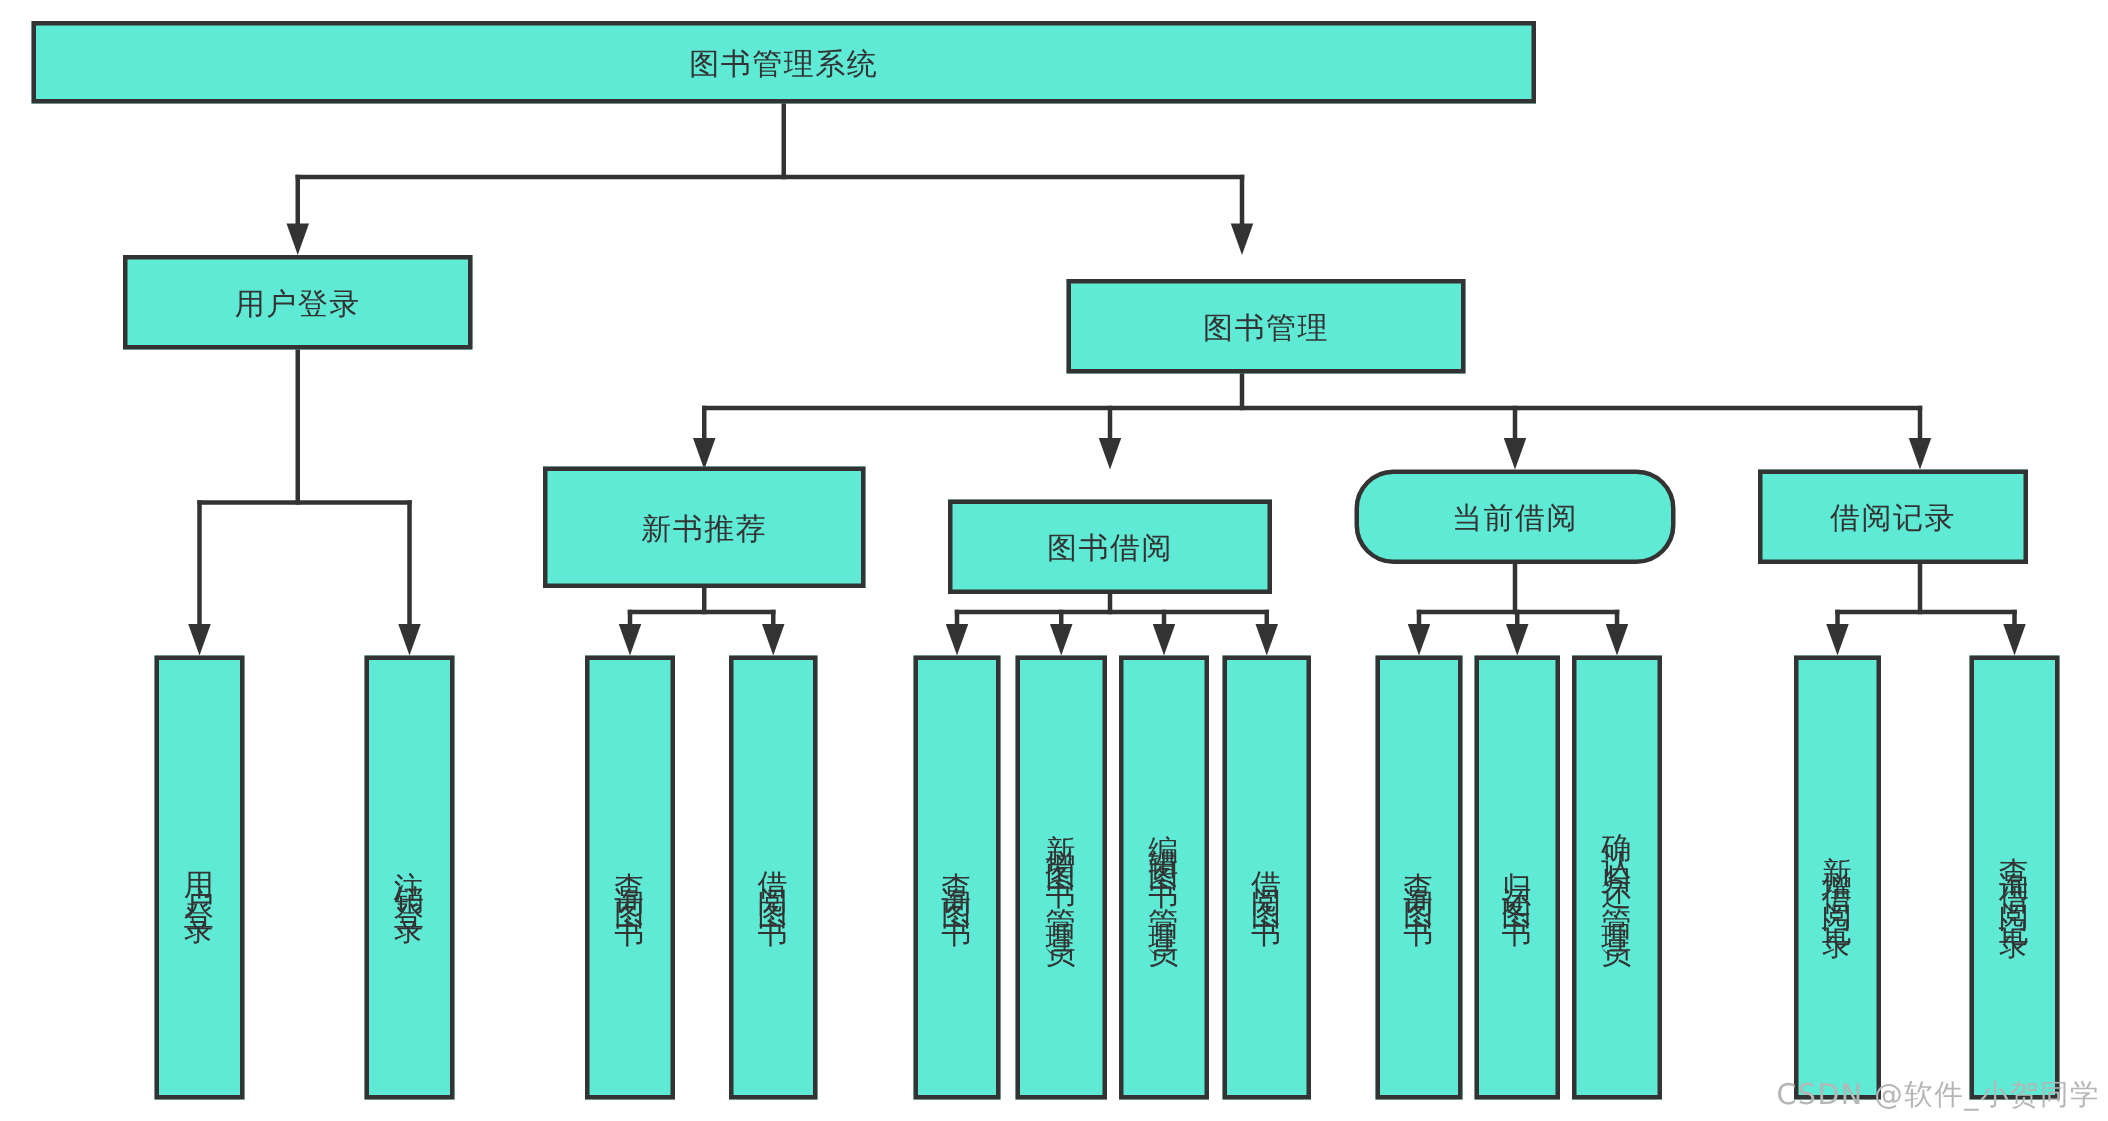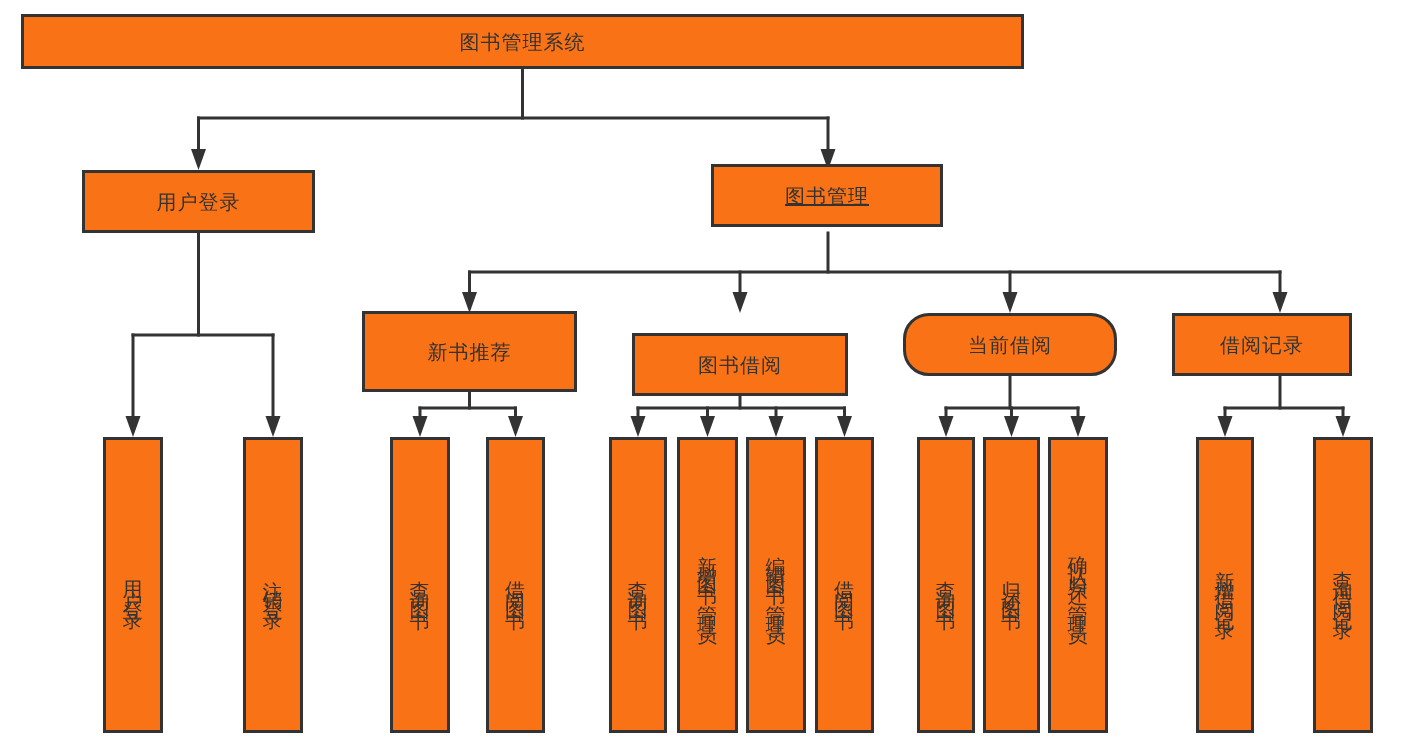--- a/index.html
+++ b/index.html
@@ -14,21 +14,21 @@
   #edges {
     position: absolute;
     left: 0; top: 0;
     width: 1405px; height: 747px;
     pointer-events: none;
   }
   .node {
     position: absolute;
     box-sizing: border-box;
     border: 3px solid var(--border, #333333);
-    background: #f97316;
+    background: #5eead4;
     color: var(--text, #333333);
     display: flex;
     align-items: center;
     justify-content: center;
     font-size: 20px;
     line-height: 1;
     text-align: center;
   }
   .node.h span {
     letter-spacing: 1px;
@@ -110,21 +110,21 @@
       <line x1="1343" y1="408" x2="1343" y2="419" stroke="#333333" stroke-width="3" stroke-linecap="square"></line>
       <polygon points="1335.5,416 1350.5,416 1343,437" fill="#333333"></polygon>
     </svg>
   <div id="nodes">
       <div class="node h" style="left: 21px; top: 14px; width: 1003px; height: 55px;">
         <span>图书管理系统</span>
       </div>
       <div class="node h" style="left: 82px; top: 170px; width: 233px; height: 63px;">
         <span>用户登录</span>
       </div>
-      <div class="node h" style="left: 711px; top: 164px; width: 232px; height: 63px; text-decoration: underline;">
+      <div class="node h" style="left: 711px; top: 186px; width: 266px; height: 63px;">
         <span>图书管理</span>
       </div>
       <div class="node h" style="left: 362px; top: 311px; width: 215px; height: 81px;">
         <span>新书推荐</span>
       </div>
       <div class="node h" style="left: 632px; top: 313px; width: 216px; height: 63px; margin-top: 20px;">
         <span>图书借阅</span>
       </div>
       <div class="node h" style="left: 903px; top: 313px; width: 214px; height: 63px; border-radius: 26px;">
         <span>当前借阅</span>
@@ -165,13 +165,14 @@
       <div class="node v" style="left: 1048px; top: 437px; width: 60px; height: 296px;">
         <span>确认归还（管理员）</span>
       </div>
       <div class="node v" style="left: 1196px; top: 437px; width: 58px; height: 296px;">
         <span>新增借阅记录</span>
       </div>
       <div class="node v" style="left: 1313px; top: 437px; width: 60px; height: 296px;">
         <span>查询借阅记录</span>
       </div>
     </div>
+  <div class="watermark">CSDN @软件_小贺同学</div>
 </div>
 
 </body></html>

